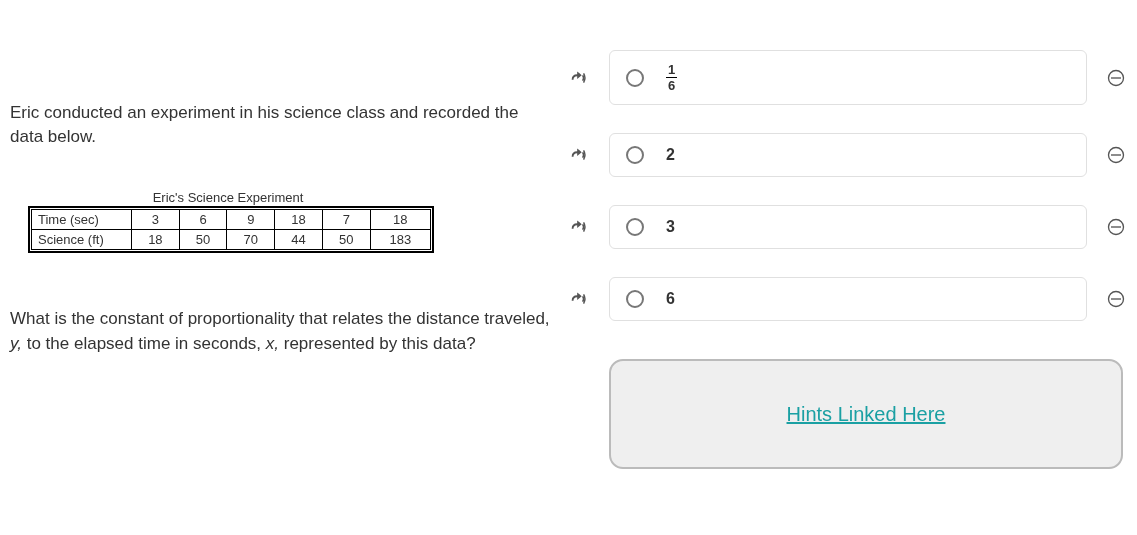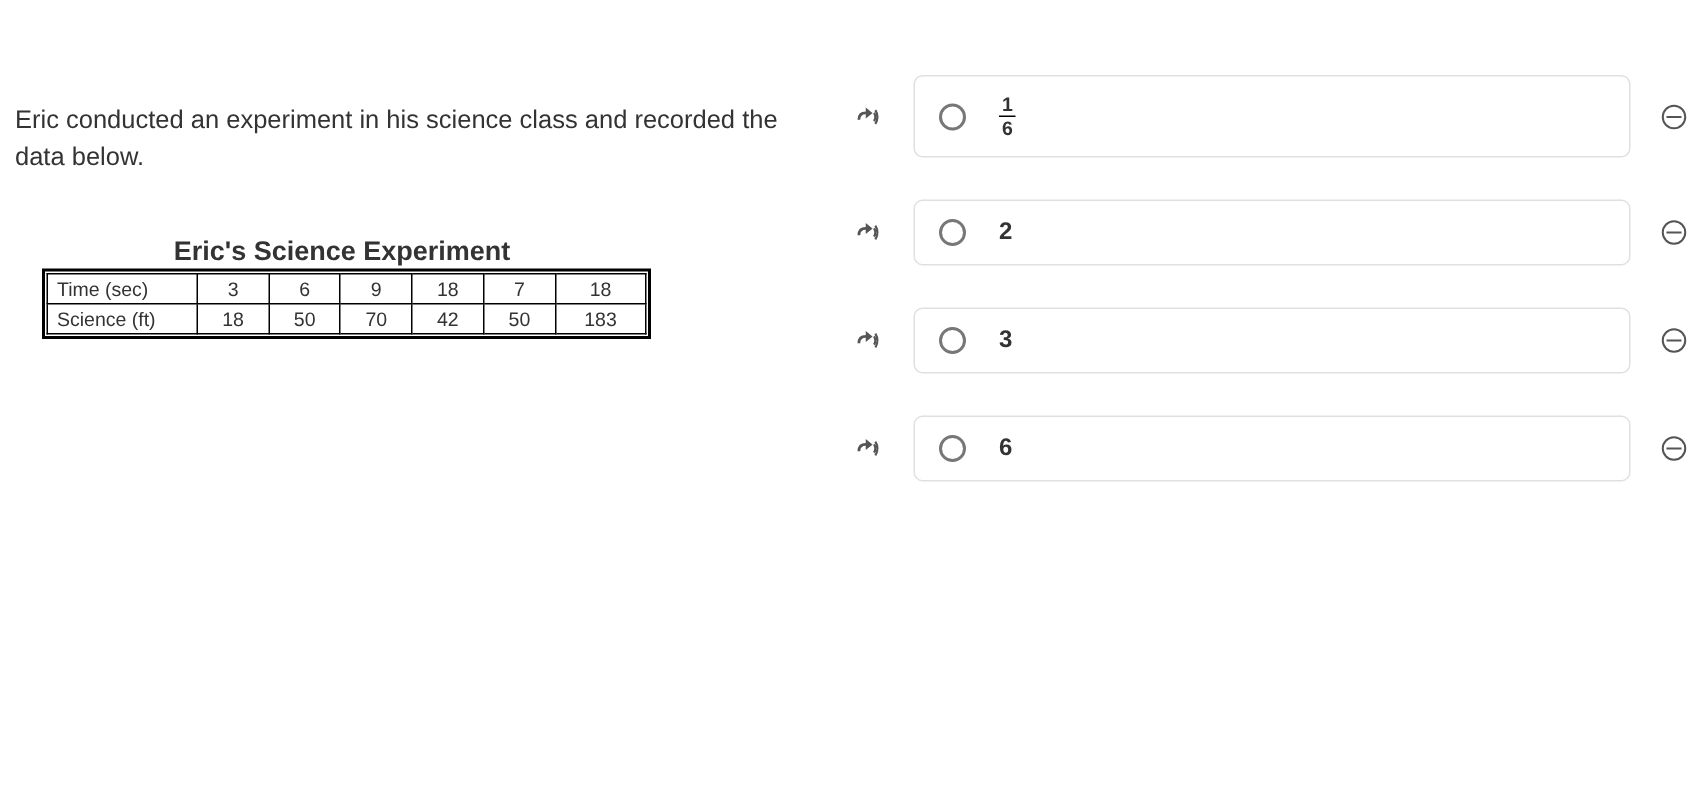--- a/index.html
+++ b/index.html
@@ -36,24 +36,23 @@
     line-height: 1.45;
     margin: 0 0 40px 0;
     color: #333;
   }
   .italic { font-style: italic; }
   .table-wrap {
     margin: 0 0 50px 18px;
   }
   .table-title {
     text-align: center;
-    font-size: 18px;
+    font-size: 13px;
     margin: 0 0 1px 0;
     width: 400px;
-    font-weight: bold;
   }
   table.data {
     border-collapse: collapse;
     font-size: 13px;
     width: 400px;
   }
   table.data td, table.data th {
     border: 1px solid #000;
     padding: 2px 6px;
     text-align: center;
@@ -165,29 +164,32 @@
           <td>9</td>
           <td>18</td>
           <td>7</td>
           <td>18</td>
         </tr>
         <tr>
           <td class="rowhdr">Science (ft)</td>
           <td>18</td>
           <td>50</td>
           <td>70</td>
-          <td>42</td>
+          <td>44</td>
           <td>50</td>
           <td>183</td>
         </tr>
       </tbody>
           </table>
       </div>
     </div>
 
+    <p class="question-p">
+      <span>What is the constant of proportionality that relates the distance traveled, </span><span class="italic">y,</span><span> to the elapsed time in seconds, </span><span class="italic">x,</span><span> represented by this data?</span>
+    </p>
   </div>
 
   <div class="right">
 
     <div class="answer-row">
       <span class="tts">
         <svg width="22" height="22" viewBox="0 0 24 24" fill="none" stroke="#555" stroke-width="1.6">
           <path d="M4 14 Q4 8 10 8 L10 5 Q15 9 15 9 L10 13 L10 10 Q6 10 6 14" fill="#555" stroke="none"></path>
           <path d="M17 7 Q20 12 17 17"></path>
           <path d="M16 9 Q18 12 16 15"></path>
@@ -263,15 +265,18 @@
         <span class="option-label">6</span>
       </div>
       <span class="eliminate">
         <svg width="20" height="20" viewBox="0 0 24 24" fill="none" stroke="#555" stroke-width="1.6">
           <circle cx="12" cy="12" r="9"></circle>
             <line x1="6" y1="12" x2="18" y2="12"></line>
         </svg>
       </span>
     </div>
 
+    <div class="hints-box">
+      <a class="hints-link">Hints Linked Here</a>
+    </div>
 
   </div>
 </div>
 
 </body></html>

